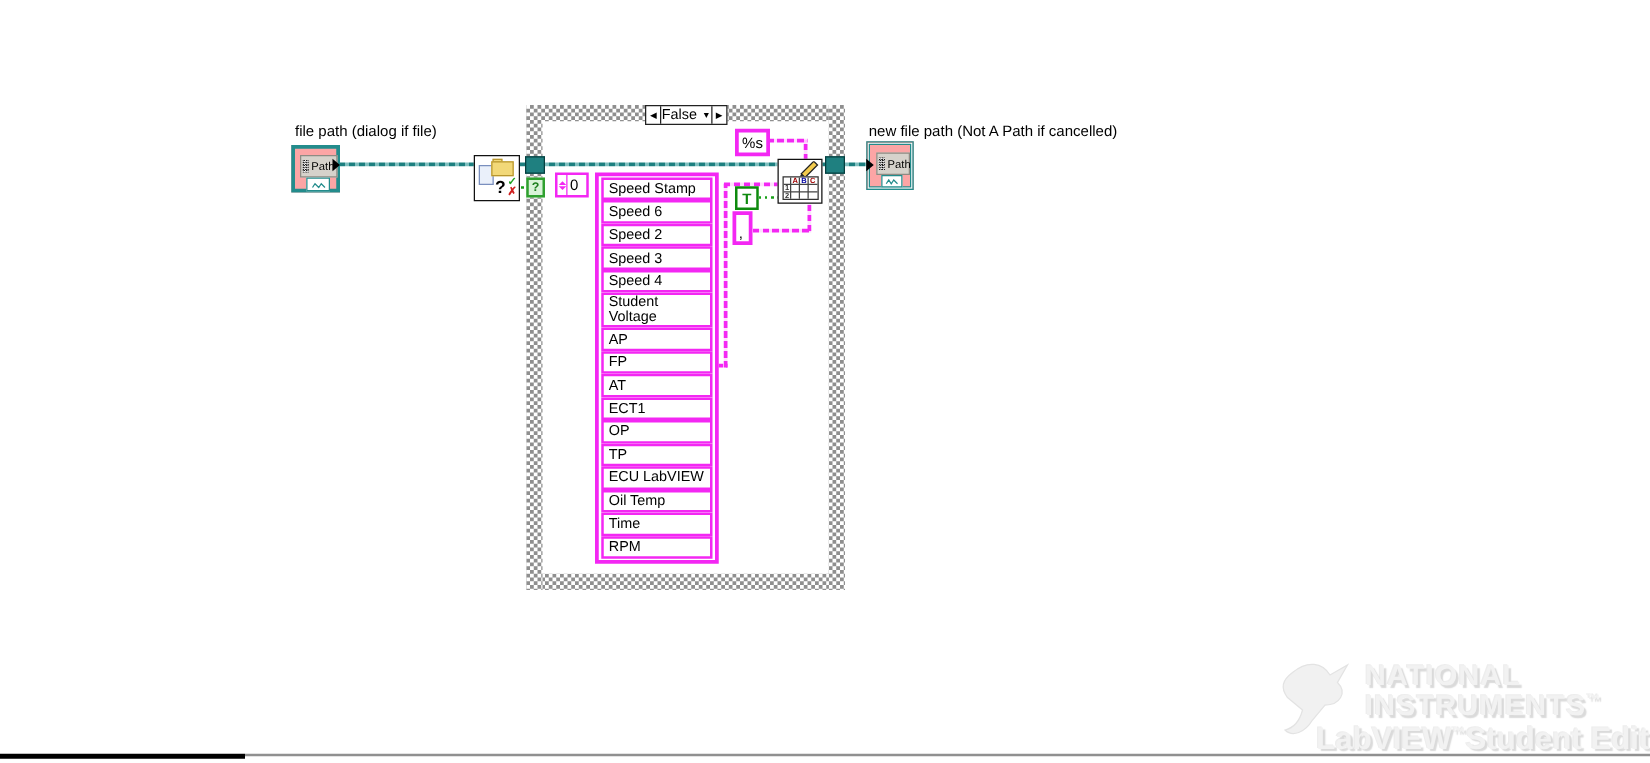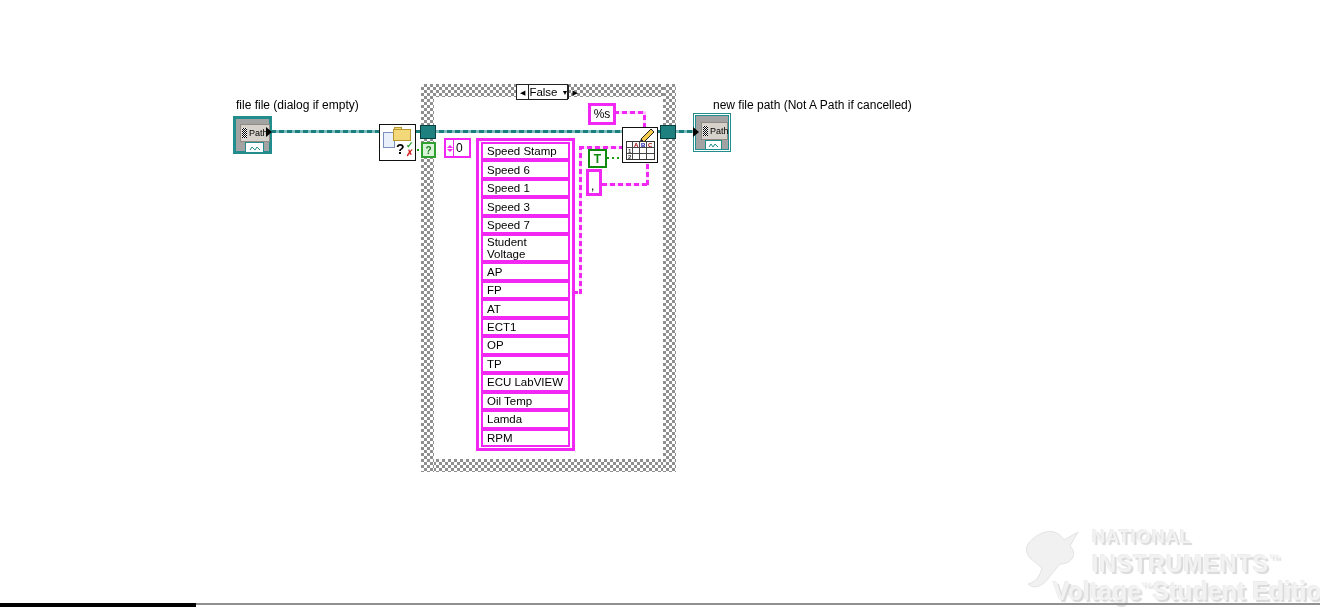--- a/index.html
+++ b/index.html
@@ -21,21 +21,21 @@
            font-weight:bold;font-size:10px;display:flex;align-items:center;justify-content:center;z-index:4}
 
   
   .caseSel{height:16px;background:#fff;border:1px solid #222;display:flex;align-items:center;z-index:5;font-size:11px}
   .caseSel .arr{font-size:7px;line-height:1;padding:0 3px;color:#000}
   .caseSel .mid{flex:1;display:flex;align-items:center;justify-content:center;gap:4px;
                 border-left:1px solid #222;border-right:1px solid #222;height:100%;font-size:11.5px}
   .caseSel .dd{font-size:7px}
 
   
-  .pathBox{z-index:3;background:#a3a3a3}
+  .pathBox{z-index:3;background:#fca5a5}
   .grayField{position:absolute;background:#D6D2CB;border:1px solid #8F8B83;display:flex;align-items:center;
              font-size:9px;color:#000;gap:2px;padding:0 1px}
   .barcode{width:5px;height:10px;background:conic-gradient(#000 25%,#fff 0 50%,#000 0 75%,#fff 0) 0 0/2px 2px;flex:none}
   .subBox{position:absolute;background:#fff;border:1px solid #238C8C;display:flex;align-items:center;justify-content:center}
   .outArrow{position:absolute;width:0;height:0;border-top:5px solid transparent;border-bottom:5px solid transparent;
             border-left:6px solid #000}
 
   
   .strC{background:#fff;border:3px solid #F327F3;z-index:3;display:flex;align-items:center;justify-content:center;
         font-size:12px;color:#000}
@@ -57,23 +57,23 @@
   .node{background:#fff;border:1px solid #111;z-index:3}
   .wtblLine{position:absolute;background:#444}
   .tinyLetter{position:absolute;font-size:6px;font-weight:bold;line-height:1}
 
   
   .wm{color:#F2F2F2;text-shadow:2px 2px 1px #DADADA,-1px -1px 0 #EDEDED;font-weight:bold;z-index:0;white-space:nowrap}
 </style>
 </head>
 <body>
 
-<div class="abs lbl" style="left:236px;top:98px">file file (dialog if empty)</div>
-
-<div class="abs lbl" style="left:713px;top:98px">new file path (Not A Path if cancelled)</div>
+<div class="abs lbl" style="left:236px;top:98px">file path (dialog if file)</div>
+
+<div class="abs lbl" style="left:695px;top:98px">new file path (Not A Path if cancelled)</div>
 
 <div class="abs wirePH" style="left:271px;top:130px;width:423px"></div>
 
 <div class="abs pathBox" style="left:233px;top:116px;width:39px;height:38px;border:3px solid #238C8C">
   <div class="grayField" style="left:4px;top:5px;width:26px;height:16px">
     <span class="barcode"></span>
     <span>Path</span>
   </div>
   <div class="outArrow" style="left:30px;top:8px"></div>
   <div class="subBox" style="left:9px;top:23px;width:17px;height:9px">
@@ -92,21 +92,21 @@
   <div class="abs" style="left:26px;top:24px;font-size:9px;font-weight:bold;color:#D02020;line-height:1">✗</div>
 </div>
 
 <div class="abs wireBH" style="left:412px;top:149px;width:12px"></div>
 
 <div class="abs hatch" style="left:421px;top:84px;width:255px;height:13px"></div>
 <div class="abs hatch" style="left:421px;top:459px;width:255px;height:13px"></div>
 <div class="abs hatch" style="left:421px;top:84px;width:13px;height:388px"></div>
 <div class="abs hatch" style="left:663px;top:84px;width:13px;height:388px"></div>
 
-<div class="abs caseSel" style="left:516px;top:84px;width:52px">
+<div class="abs caseSel" style="left:516px;top:84px;width:66px">
   <span class="arr">◀</span>
   <span class="mid">
     <span>False</span>
     <span class="dd">▼</span>
   </span>
   <span class="arr">▶</span>
 </div>
 
 <div class="abs tunnel" style="left:420px;top:125px"></div>
 <div class="abs selterm" style="left:421px;top:142px">?</div>
@@ -120,33 +120,33 @@
   <span class="spin">
       <i class="up"></i>
       <i class="dn"></i>
     </span>
   <span style="padding-left:2px">0</span>
 </div>
 
 <div class="abs arrFrame" style="left:476px;top:138px;width:99px;height:313px">
     <div class="arrRow">Speed Stamp</div>
     <div class="arrRow">Speed 6</div>
-    <div class="arrRow">Speed 1</div>
+    <div class="arrRow">Speed 2</div>
     <div class="arrRow">Speed 3</div>
-    <div class="arrRow">Speed 7</div>
+    <div class="arrRow">Speed 4</div>
     <div class="arrRow">Student Voltage</div>
     <div class="arrRow">AP</div>
     <div class="arrRow">FP</div>
     <div class="arrRow">AT</div>
     <div class="arrRow">ECT1</div>
     <div class="arrRow">OP</div>
     <div class="arrRow">TP</div>
     <div class="arrRow">ECU LabVIEW</div>
     <div class="arrRow">Oil Temp</div>
-    <div class="arrRow">Lamda</div>
+    <div class="arrRow">Time</div>
     <div class="arrRow">RPM</div>
   </div>
 
 <div class="abs wireSH" style="left:573px;top:291px;width:9px"></div>
 <div class="abs wireSV" style="left:579px;top:147px;height:147px"></div>
 <div class="abs wireSH" style="left:579px;top:146px;width:45px"></div>
 
 <div class="abs boolC" style="left:588px;top:149px;width:19px;height:19px">T</div>
 <div class="abs wireBH" style="left:607px;top:157px;width:16px"></div>
 
@@ -183,22 +183,22 @@
   <div class="subBox" style="left:11px;top:26px;width:15px;height:8px">
     <svg width="11" height="5" viewBox="0 0 11 5">
         <path d="M1 4 L3 1 L5 4 L7 1 L10 4" stroke="#238C8C" stroke-width="1" fill="none"></path>
       </svg>
   </div>
 </div>
 
 <svg class="abs" style="left:1020px;top:520px;z-index:0" width="80" height="78" viewBox="0 0 80 78">
   <path d="M14 18 C26 8 38 10 44 20 L58 12 L50 26 C58 34 52 44 40 44 L30 56 C24 66 14 70 8 64 C16 62 20 56 22 48 L10 38 C4 30 6 24 14 18 Z" fill="#F1F1F1" stroke="#E3E3E3" stroke-width="1"></path>
 </svg>
-<div class="abs wm" style="left:1092px;top:527px;font-size:18px;letter-spacing:1px">NATIONAL</div>
+<div class="abs wm" style="left:1092px;top:527px;font-size:23px;letter-spacing:1px">NATIONAL</div>
 <div class="abs wm" style="left:1092px;top:551px;font-size:23px;letter-spacing:1px">
   <span>INSTRUMENTS</span><span style="font-size:11px;vertical-align:super">™</span>
 </div>
 <div class="abs wm" style="left:1053px;top:577px;font-size:25px">
-  <span>Voltage</span><span style="font-size:11px;vertical-align:super">™</span><span>Student Edition</span>
+  <span>LabVIEW</span><span style="font-size:11px;vertical-align:super">™</span><span>Student Edition</span>
 </div>
 
 <div class="abs" style="left:0;top:603px;width:196px;height:4px;background:#000;z-index:6"></div>
 <div class="abs" style="left:196px;top:603px;width:1124px;height:2px;background:#909090;z-index:6"></div>
 
 </body></html>

